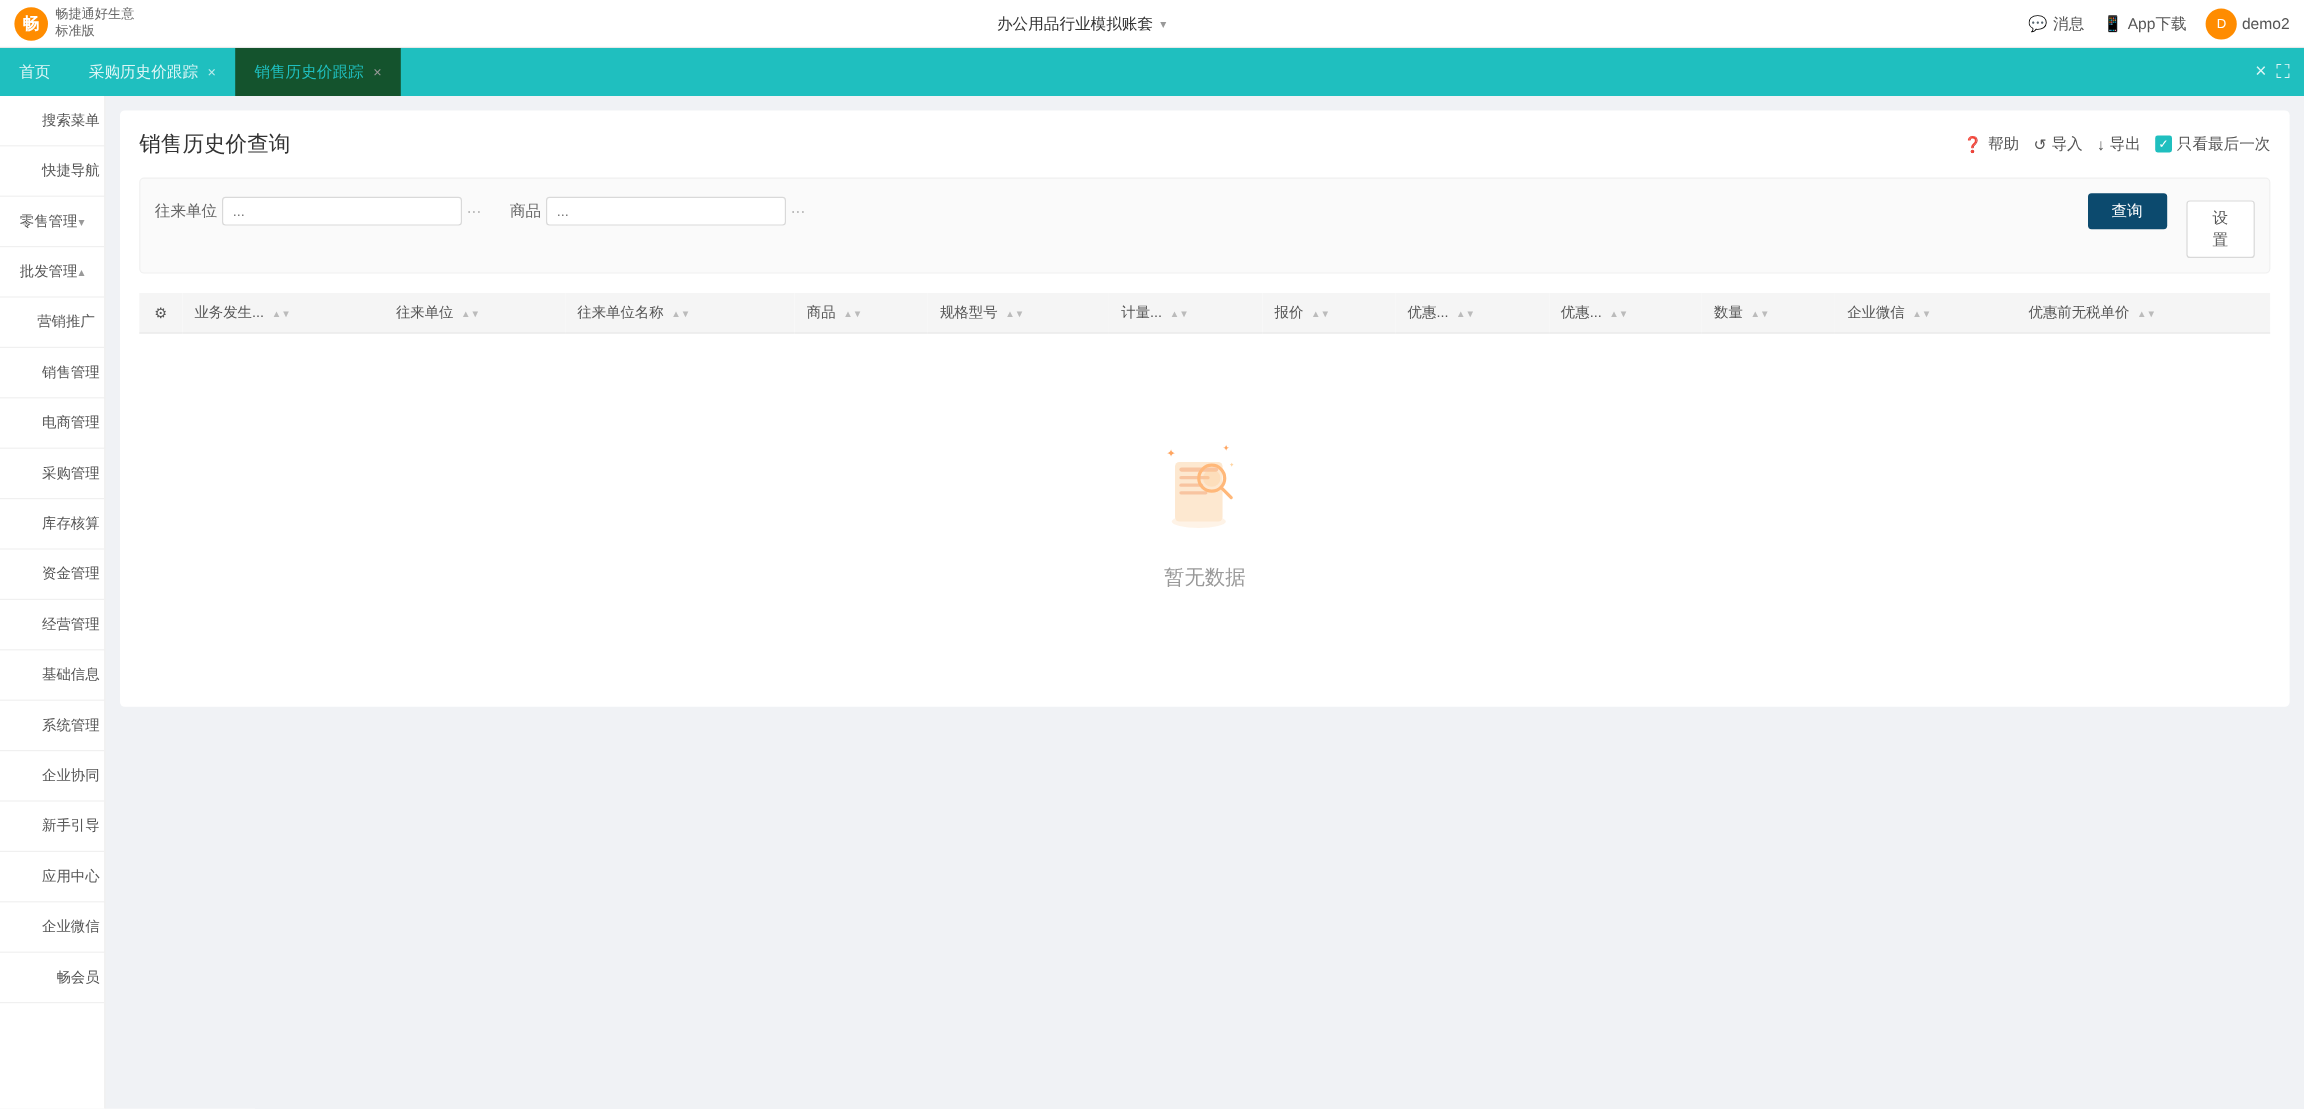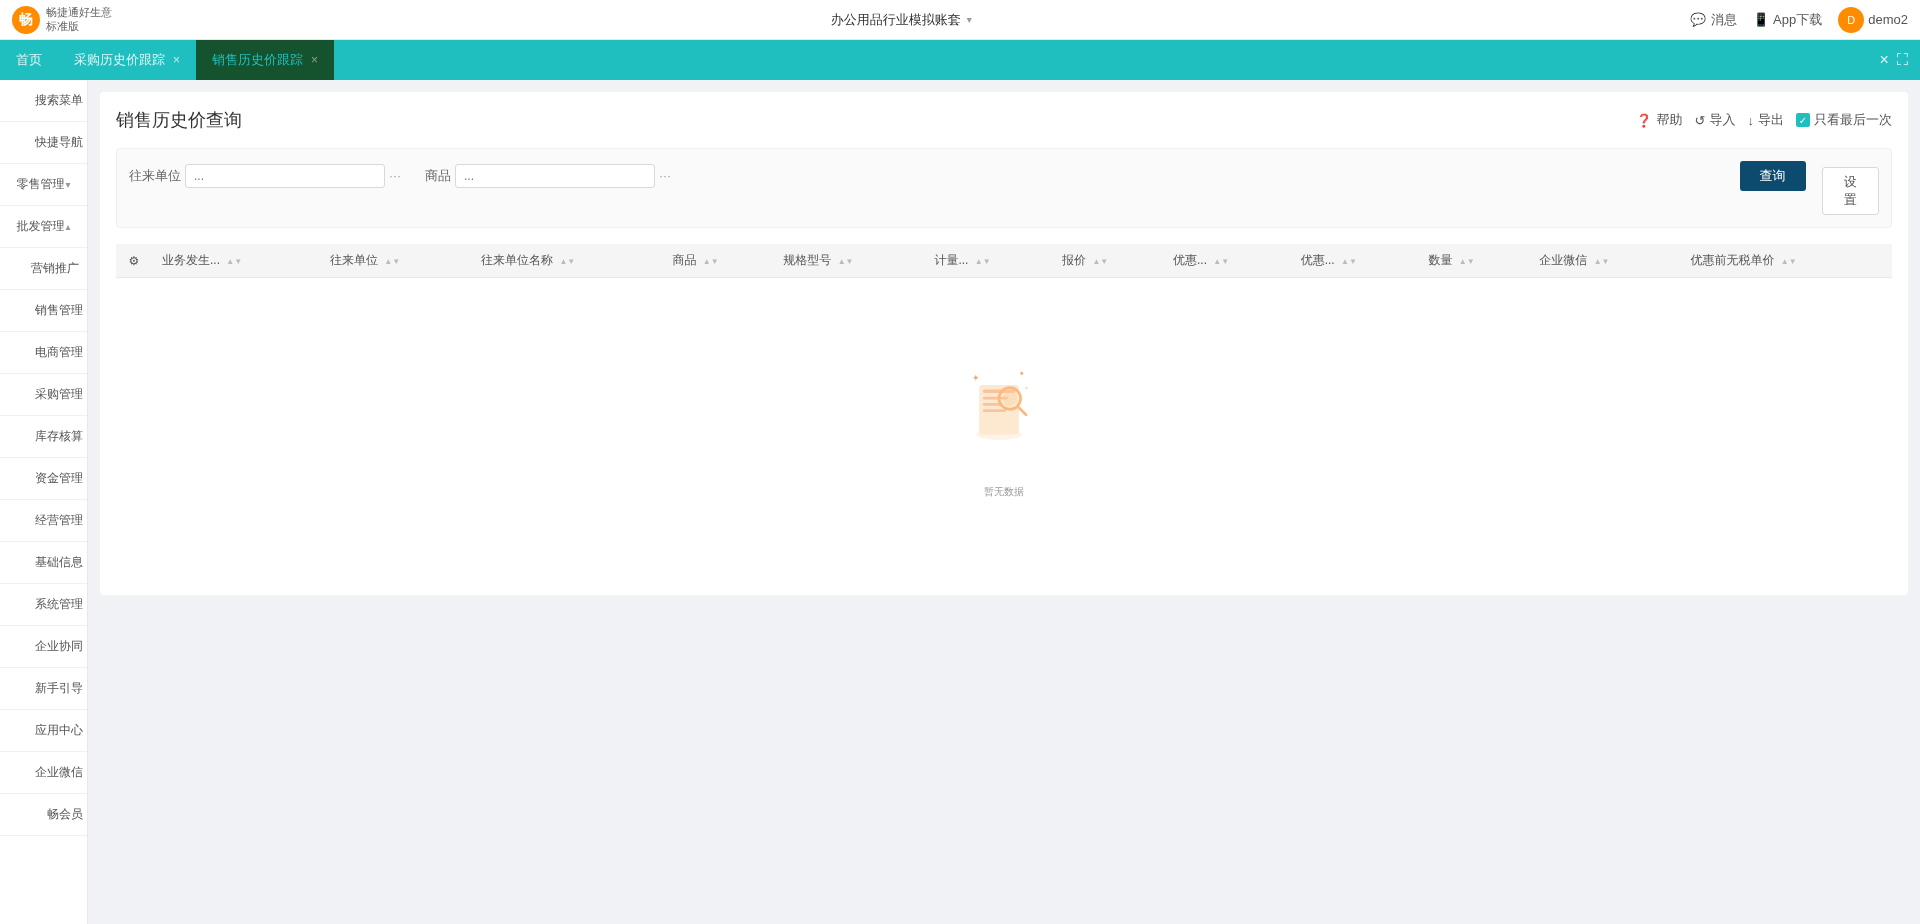--- a/index.html
+++ b/index.html
@@ -67,21 +67,21 @@
     .table-container { overflow-x: auto; }
     table { width: 100%; border-collapse: collapse; font-size: 12px; }
     thead tr { background: #f5f5f5; }
     th { padding: 8px 10px; text-align: left; color: #555; font-weight: normal; border-bottom: 1px solid #e8e8e8; white-space: nowrap; cursor: pointer; }
     .th-gear { width: 36px; text-align: center; }
     .sort-arrows { display: inline-flex; flex-direction: column; margin-left: 3px; font-size: 8px; color: #bbb; line-height: 1; }
 
     
     .empty-state { display: flex; flex-direction: column; align-items: center; justify-content: center; padding: 80px 0; }
     .empty-icon { width: 100px; height: 100px; position: relative; }
-    .empty-text { margin-top: 27px; color: #999; font-size: 10px; }
+    .empty-text { margin-top: 12px; color: #999; font-size: 17px; }
 
     
     .scroll-illustration { width: 90px; height: 90px; }
 
     
     .filter-row { display: flex; align-items: center; gap: 24px; flex-wrap: wrap; width: 100%; }
     .filter-cell { display: flex; align-items: flex-start; flex-direction: column; }
     .filter-row-inline { display: flex; align-items: center; gap: 4px; }
   </style>
 </head>

